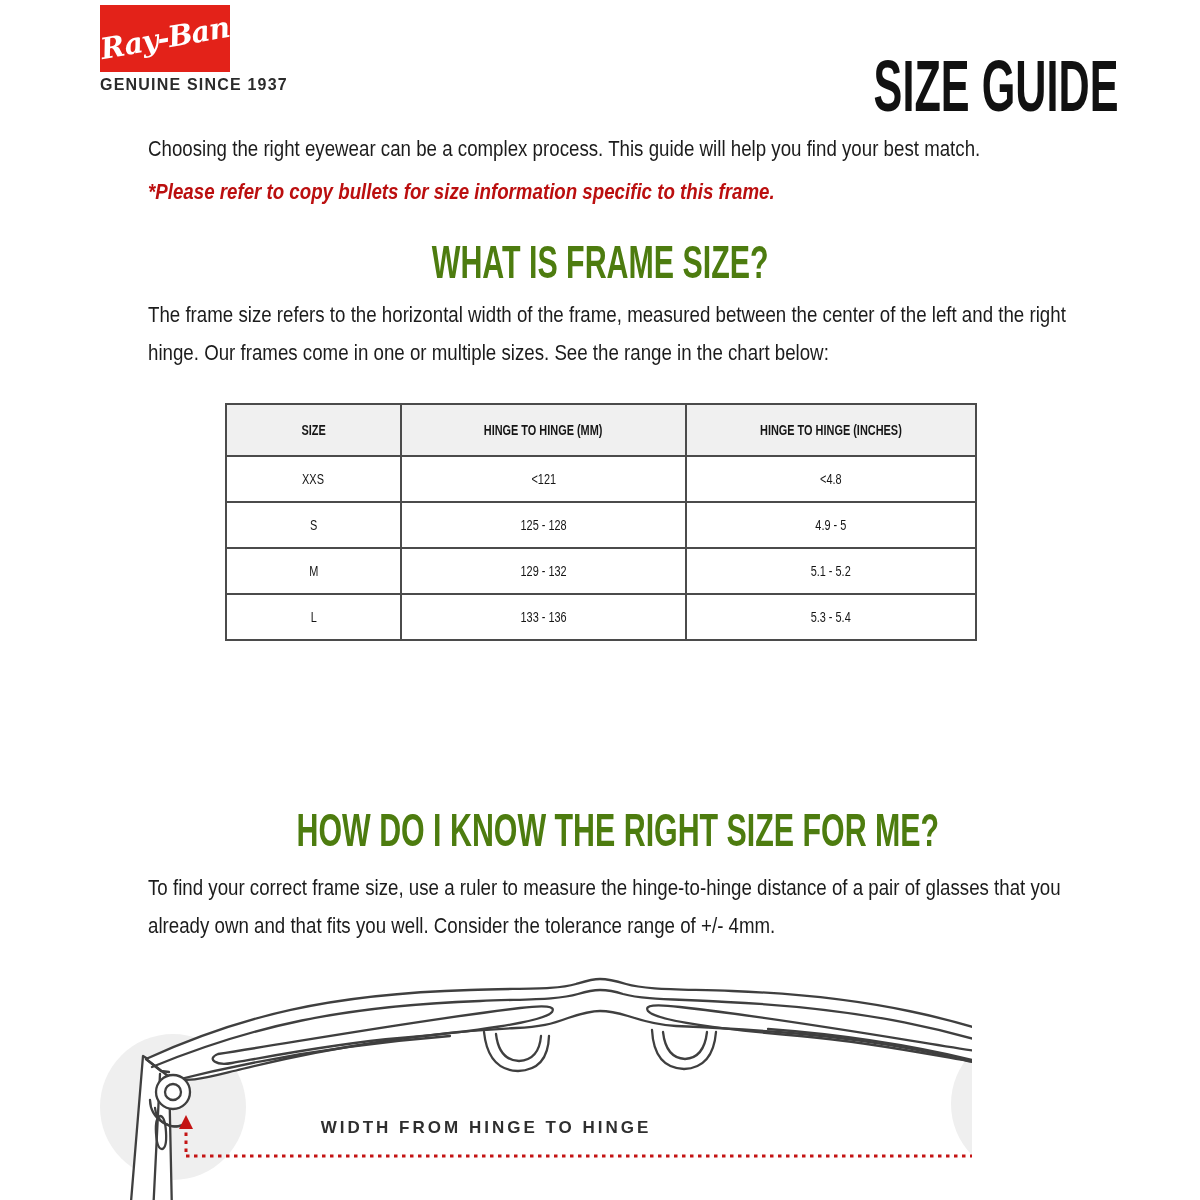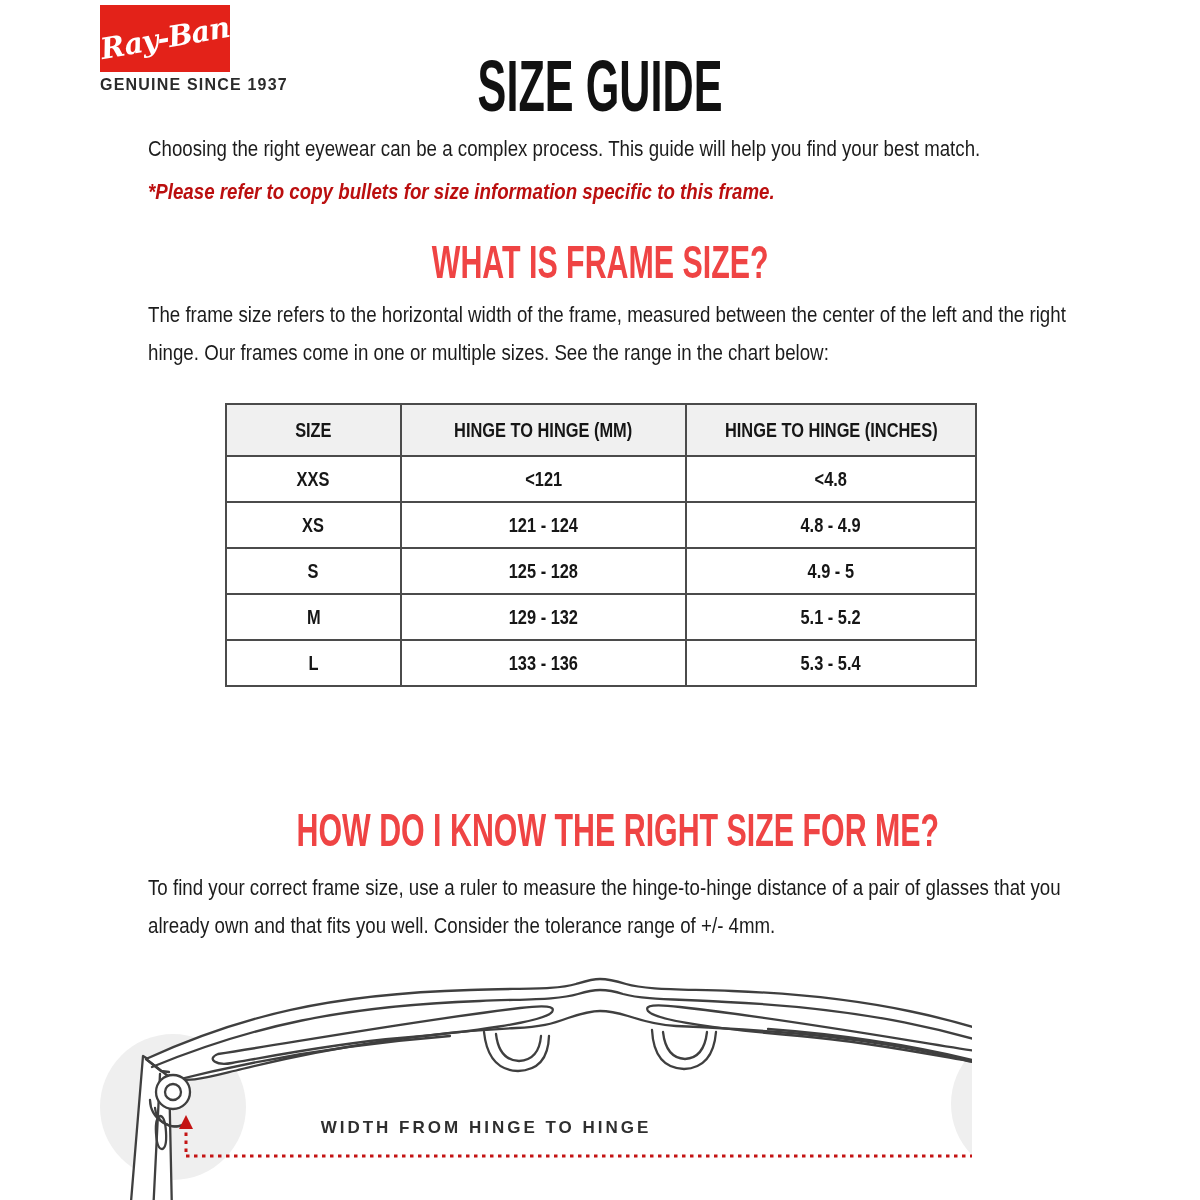--- a/index.html
+++ b/index.html
@@ -26,27 +26,27 @@
   .logo-script{
     color:#fff;font-family:"DejaVu Serif",serif;font-style:italic;font-weight:bold;
     font-size:29px;transform:rotate(-10deg) translateY(-1px);letter-spacing:-1px;white-space:nowrap;
   }
   .logo-tagline{
     margin-top:4px;text-align:center;font-size:16px;font-weight:bold;
     letter-spacing:1.2px;color:#2b2b2b;white-space:nowrap;
   }
   
   .title{
-    position:absolute;top:50px;left:0;width:100%;text-align:center;margin:0;
+    position:absolute;top:50px;left:0;width:100%;text-align:right;margin:0;
     font-size:72px;line-height:1;font-weight:bold;color:#111;
   }
   .title .cond{display:inline-block;transform:scaleX(0.60);transform-origin:center;white-space:nowrap;}
   .h2{
     position:absolute;left:0;width:100%;text-align:center;margin:0;
-    font-size:46px;line-height:48px;font-weight:bold;color:#ef4444;
+    font-size:46px;line-height:48px;font-weight:bold;color:#4d7c0f;
   }
   .h2 .cond{display:inline-block;transform:scaleX(0.66);transform-origin:center;white-space:nowrap;}
   .h2.frame-size{top:238px;}
   .h2.right-size{top:806px;padding-left:18px;}
   
   .para{
     position:absolute;left:148px;margin:0;font-size:22px;line-height:38px;
     width:1080px;transform:scaleX(0.85);transform-origin:left top;color:var(--text);
   }
   .para.intro{top:134px;line-height:30px;}
@@ -56,24 +56,24 @@
   .para.what-body{top:296px;}
   .para.how-body{top:869px;}
   
   .size-table{
     position:absolute;left:225px;top:403px;width:750px;
     border-collapse:collapse;table-layout:fixed;
   }
   .size-table col.c1{width:175px;} .size-table col.c2{width:285px;} .size-table col.c3{width:290px;}
   .size-table th,.size-table td{
     border:2px solid var(--table-border);text-align:center;vertical-align:middle;
-    padding:0;font-size:21px;color:#161616;
+    padding:0;font-size:14px;color:#161616;
   }
   .size-table th{height:50px;background:var(--table-header-bg);font-weight:bold;}
-  .size-table td{height:44px;font-weight:bold;}
+  .size-table td{height:44px;font-weight:normal;}
   .size-table .cond{display:inline-block;transform:scaleX(0.78);transform-origin:center;white-space:nowrap;}
   
   .diagram{position:absolute;left:0;top:964px;width:972px;height:250px;overflow:hidden;}
   .diagram svg{display:block;}
   .measure-label{
     position:absolute;top:154px;left:0;width:100%;text-align:center;
     font-size:17px;font-weight:bold;letter-spacing:3px;color:#2f2f2f;
   }
 </style>
 </head>
@@ -107,25 +107,20 @@
         <th><span class="cond">SIZE</span></th>
         <th><span class="cond">HINGE TO HINGE (MM)</span></th>
         <th><span class="cond">HINGE TO HINGE (INCHES)</span></th>
       </tr>
     </thead>
     <tbody>
       <tr>
         <td><span class="cond">XXS</span></td>
         <td><span class="cond">&lt;121</span></td>
         <td><span class="cond">&lt;4.8</span></td>
-      </tr>
-      <tr>
-        <td><span class="cond">XS</span></td>
-        <td><span class="cond">121 - 124</span></td>
-        <td><span class="cond">4.8 - 4.9</span></td>
       </tr>
       <tr>
         <td><span class="cond">S</span></td>
         <td><span class="cond">125 - 128</span></td>
         <td><span class="cond">4.9 - 5</span></td>
       </tr>
       <tr>
         <td><span class="cond">M</span></td>
         <td><span class="cond">129 - 132</span></td>
         <td><span class="cond">5.1 - 5.2</span></td>

